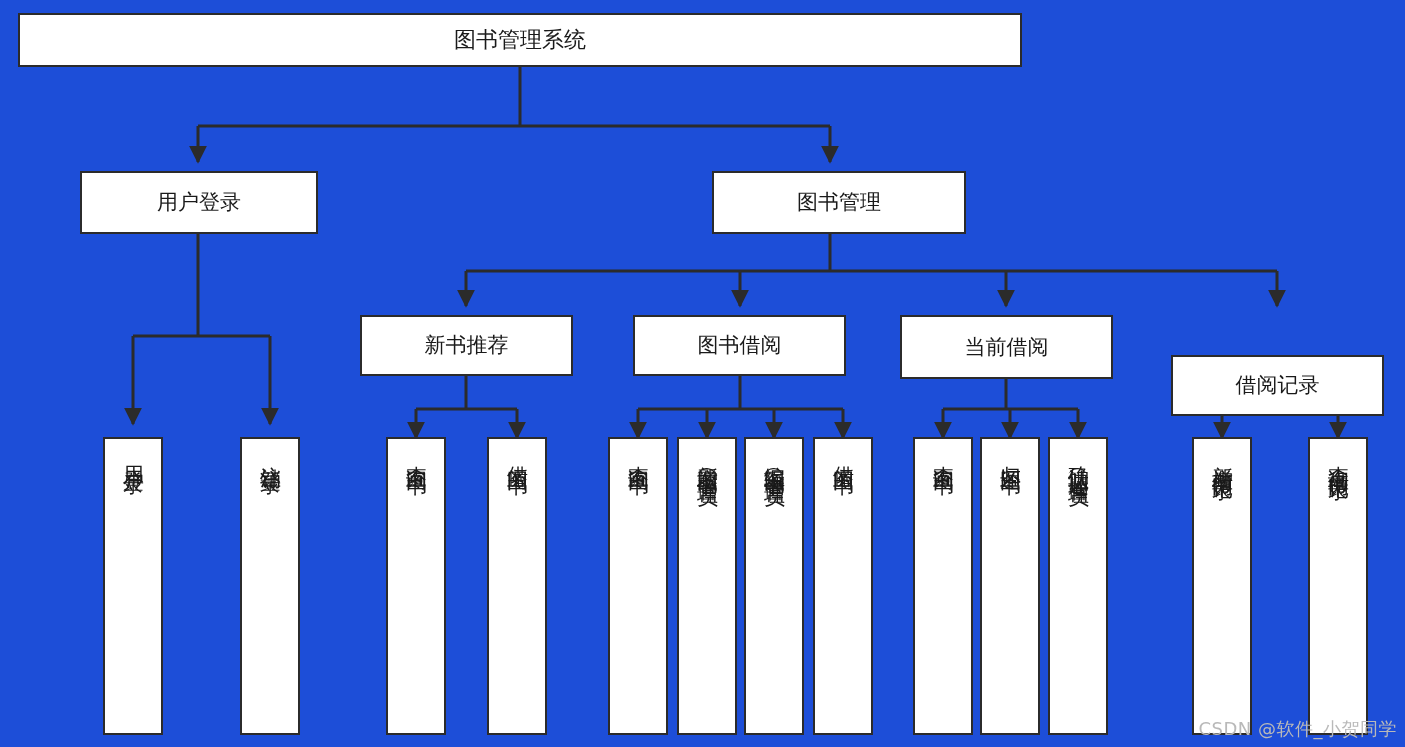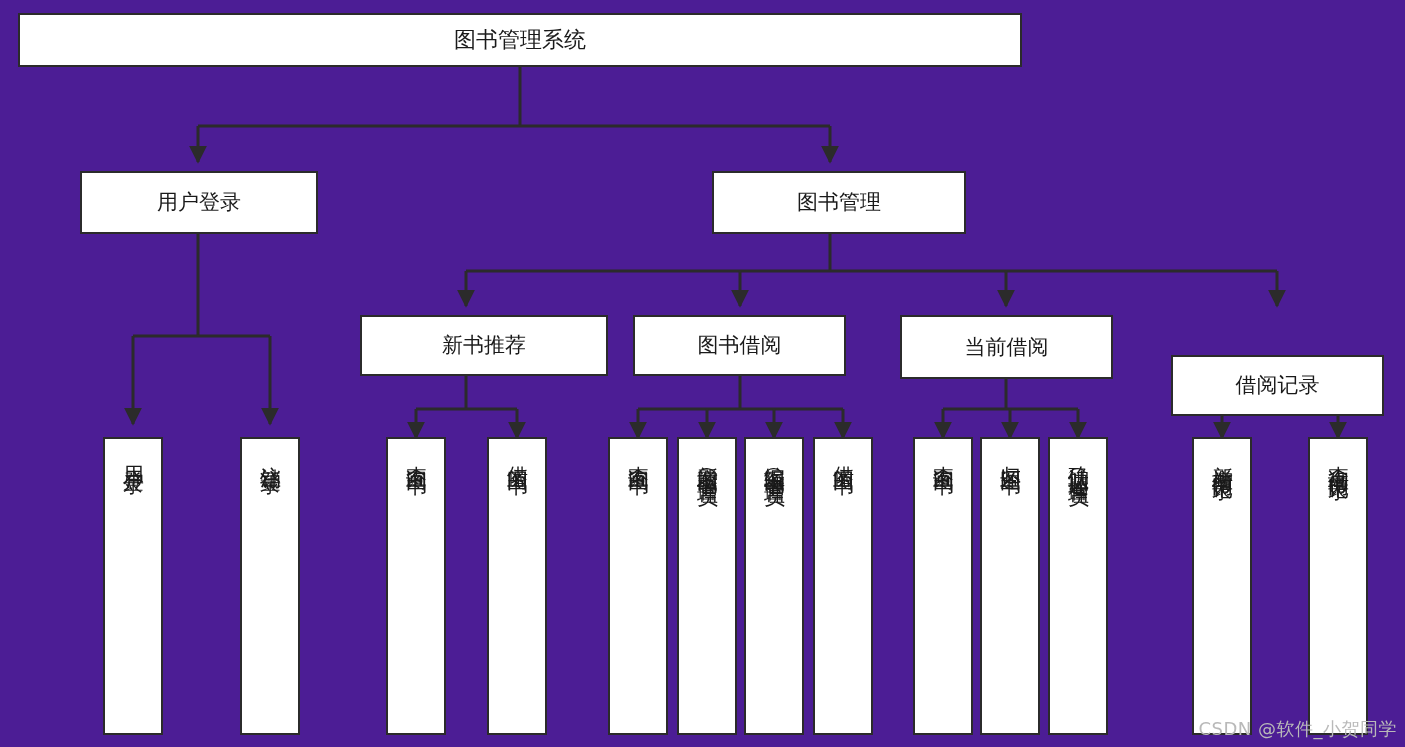--- a/index.html
+++ b/index.html
@@ -7,21 +7,21 @@
     padding: 0;
     background: #ffffff;
   }
   body {
     font-family: "DejaVu Sans", "Liberation Sans", sans-serif;
   }
   #canvas {
     position: relative;
     width: 1405px;
     height: 747px;
-    background: #4c1d95;
+    background: #1d4ed8;
     overflow: hidden;
   }
   #edges {
     position: absolute;
     left: 0;
     top: 0;
     width: 1405px;
     height: 747px;
   }
   .node {
@@ -129,21 +129,21 @@
     <span class="node-label">图书管理系统</span>
   </div>
 
   <div class="node horizontal" style="left:80px; top:171px; width:238px; height:63px;">
     <span class="node-label">用户登录</span>
   </div>
   <div class="node horizontal" style="left:712px; top:171px; width:254px; height:63px;">
     <span class="node-label">图书管理</span>
   </div>
 
-  <div class="node horizontal" style="left:360px; top:315px; width:248px; height:61px;">
+  <div class="node horizontal" style="left:360px; top:315px; width:213px; height:61px;">
     <span class="node-label">新书推荐</span>
   </div>
   <div class="node horizontal" style="left:633px; top:315px; width:213px; height:61px;">
     <span class="node-label">图书借阅</span>
   </div>
   <div class="node horizontal" style="left:900px; top:315px; width:213px; height:64px;">
     <span class="node-label">当前借阅</span>
   </div>
   <div class="node horizontal" style="left:1171px; top:315px; width:213px; height:61px;margin-top:40px;">
     <span class="node-label">借阅记录</span>

